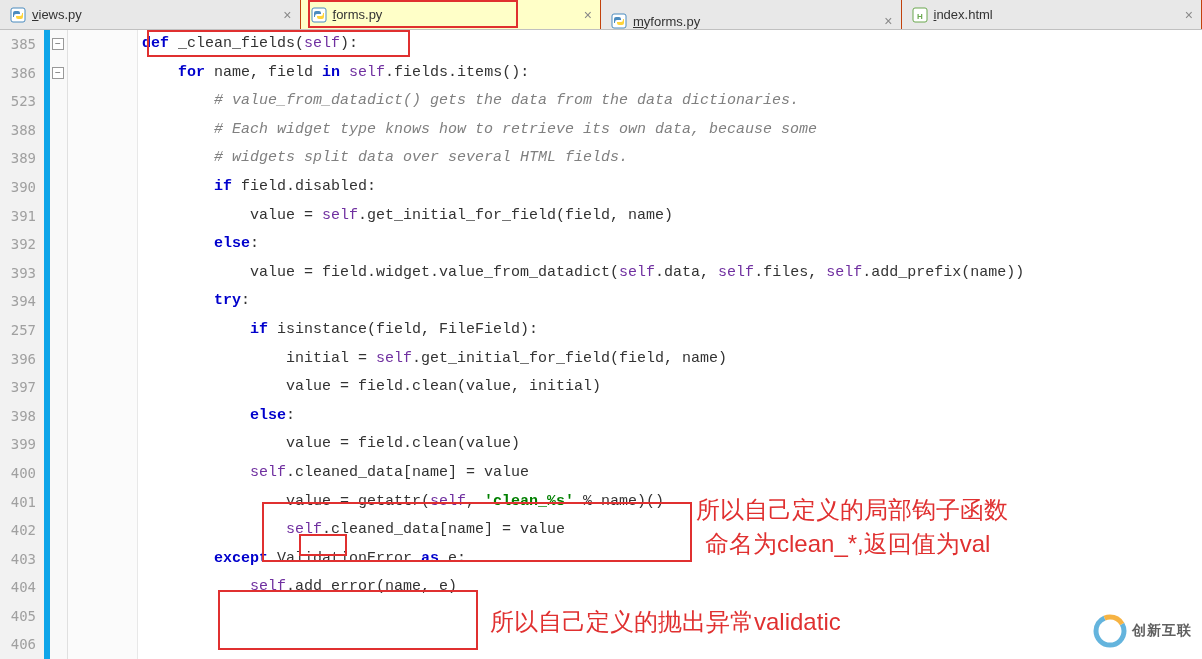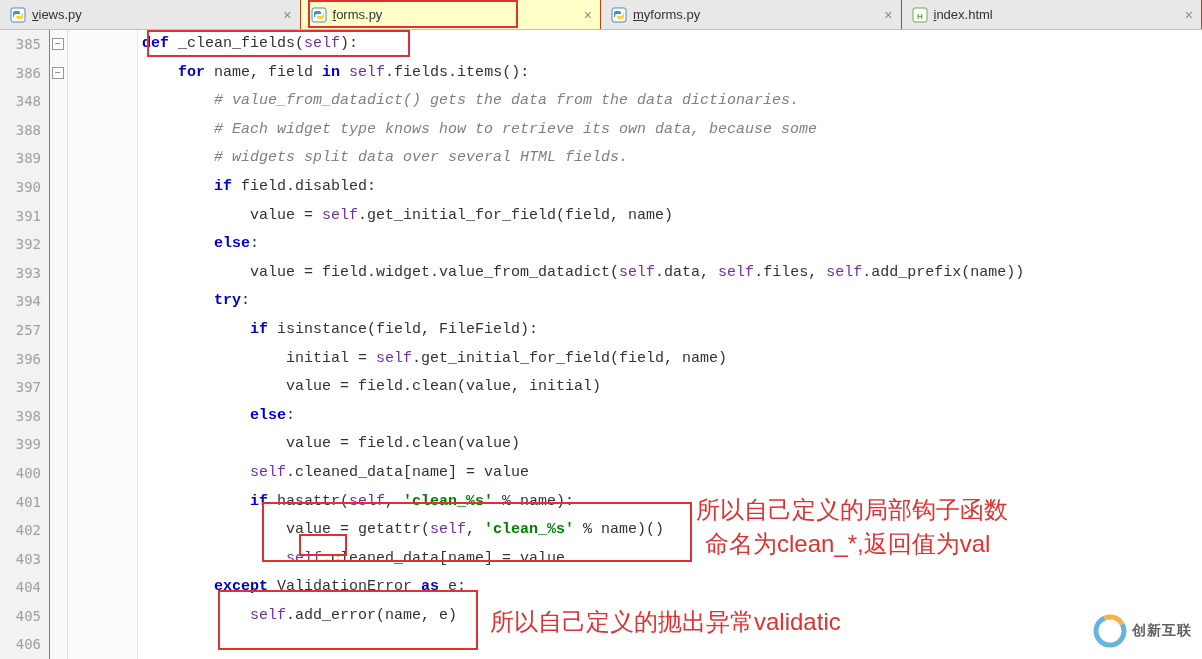--- a/index.html
+++ b/index.html
@@ -8,21 +8,21 @@
 .tab-bar { display: flex; height: 30px; background: #e8e8e8; border-bottom: 1px solid #c0c0c0; }
 .tab { display: flex; align-items: center; padding: 0 10px; border-right: 1px solid #c2410c; min-width: 150px; position: relative; cursor: pointer; }
 .tab.active { background: #ffffc8; }
 .tab .icon-py { width: 16px; height: 16px; margin-right: 6px; }
 .tab .icon-html { width: 16px; height: 16px; margin-right: 6px; }
 .tab .label { color: #333; font-size: 13px; }
 .tab .underline { text-decoration: underline; }
 .tab .close { position: absolute; right: 8px; color: #888; font-size: 14px; }
 
 .editor { display: flex; height: 629px; background: #ffffff; }
-.gutter { width: 50px; background: #f2f2f2; text-align: right; padding-right: 8px; color: #a0a0a0; font-family: Consolas, monospace; font-size: 14px; line-height: 28.6px; padding-top: 0; border-right: 1px solid #0ea5e9; }
+.gutter { width: 50px; background: #f2f2f2; text-align: right; padding-right: 8px; color: #a0a0a0; font-family: Consolas, monospace; font-size: 14px; line-height: 28.6px; padding-top: 0; border-right: 6px solid #0ea5e9; }
 .fold-gutter { width: 18px; background: #f9f9f9; border-right: 1px solid #e0e0e0; position: relative; }
 .fold-mark { position: absolute; left: 2px; width: 12px; height: 12px; border: 1px solid #999; background: #fff; font-size: 10px; line-height: 10px; text-align: center; color: #666; }
 .indent-guide { width: 70px; background: #fbfbfb; border-right: 1px solid #e8e8e8; position: relative; }
 
 .code { flex: 1; font-family: Consolas, "Courier New", monospace; font-size: 15px; line-height: 28.6px; position: relative; padding-left: 4px; color: #333; }
 .line { white-space: pre; height: 28.6px; }
 
 .kw { color: #0000cc; font-weight: bold; }
 .self { color: #7030a0; }
 .fn { color: #333; }
@@ -51,21 +51,21 @@
     </div>
     <div class="tab active" style="flex: 1 1 0%;">
       <svg class="icon-py" viewBox="0 0 16 16">
         <rect x="1" y="1" width="14" height="14" rx="2" fill="#fff" stroke="#4b8bbe"></rect>
         <path d="M5 4h3a2 2 0 012 2v1H6a2 2 0 00-2 2v1H3V6a2 2 0 012-2z" fill="#4b8bbe"></path>
         <path d="M11 12H8a2 2 0 01-2-2V9h4a2 2 0 002-2V6h1v4a2 2 0 01-2 2z" fill="#ffd43b"></path>
       </svg>
       <span class="label"><span class="underline">f</span>orms.py</span>
       <span class="close">×</span>
     </div>
-    <div class="tab" style="flex: 1 1 0%;">
+    <div class="tab" style="flex: 1 1 0%; align-items: flex-end;">
       <svg class="icon-py" viewBox="0 0 16 16">
         <rect x="1" y="1" width="14" height="14" rx="2" fill="#fff" stroke="#4b8bbe"></rect>
         <path d="M5 4h3a2 2 0 012 2v1H6a2 2 0 00-2 2v1H3V6a2 2 0 012-2z" fill="#4b8bbe"></path>
         <path d="M11 12H8a2 2 0 01-2-2V9h4a2 2 0 002-2V6h1v4a2 2 0 01-2 2z" fill="#ffd43b"></path>
       </svg>
       <span class="label"><span class="underline">m</span>yforms.py</span>
       <span class="close">×</span>
     </div>
     <div class="tab" style="flex: 1 1 0%;">
       <svg class="icon-html" viewBox="0 0 16 16">
@@ -74,21 +74,21 @@
       </svg>
       <span class="label"><span class="underline">i</span>ndex.html</span>
       <span class="close">×</span>
     </div>
   </div>
 
 <div class="editor">
   <div class="gutter" id="gutter">
       <div>385</div>
       <div>386</div>
-      <div>348</div>
+      <div>523</div>
       <div>388</div>
       <div>389</div>
       <div>390</div>
       <div>391</div>
       <div>392</div>
       <div>393</div>
       <div>394</div>
       <div>257</div>
       <div>396</div>
       <div>397</div>
@@ -117,21 +117,20 @@
       <div class="line">            value = <span class="self">self</span>.get_initial_for_field(field, name)</div>
       <div class="line">        <span class="kw">else</span>:</div>
       <div class="line">            value = field.widget.value_from_datadict(<span class="self">self</span>.data, <span class="self">self</span>.files, <span class="self">self</span>.add_prefix(name))</div>
       <div class="line">        <span class="kw">try</span>:</div>
       <div class="line">            <span class="kw">if</span> isinstance(field, FileField):</div>
       <div class="line">                initial = <span class="self">self</span>.get_initial_for_field(field, name)</div>
       <div class="line">                value = field.clean(value, initial)</div>
       <div class="line">            <span class="kw">else</span>:</div>
       <div class="line">                value = field.clean(value)</div>
       <div class="line">            <span class="self">self</span>.cleaned_data[name] = value</div>
-      <div class="line">            <span class="kw">if</span> hasattr(<span class="self">self</span>, <span class="str">'clean_%s'</span> % name):</div>
       <div class="line">                value = getattr(<span class="self">self</span>, <span class="str">'clean_%s'</span> % name)()</div>
       <div class="line">                <span class="self">self</span>.cleaned_data[name] = value</div>
       <div class="line">        <span class="kw">except</span> ValidationError <span class="kw">as</span> e:</div>
       <div class="line">            <span class="self">self</span>.add_error(name, e)</div>
       <div class="line"></div>
     </div>
 </div>
 
 <div class="red-box" id="rb1" style="left: 308px; top: 0px; width: 210px; height: 28px;"></div>
 <div class="red-box" id="rb2" style="left: 147px; top: 30px; width: 263px; height: 27px;"></div>

